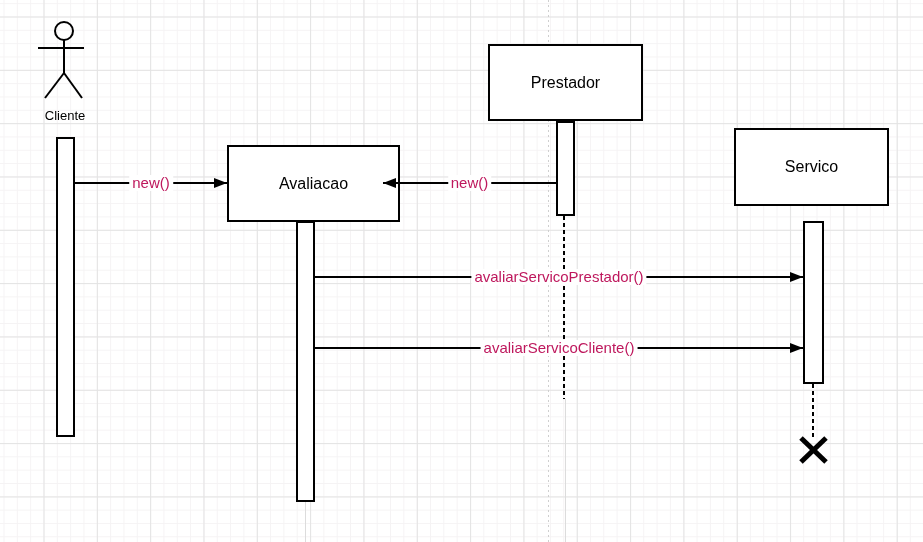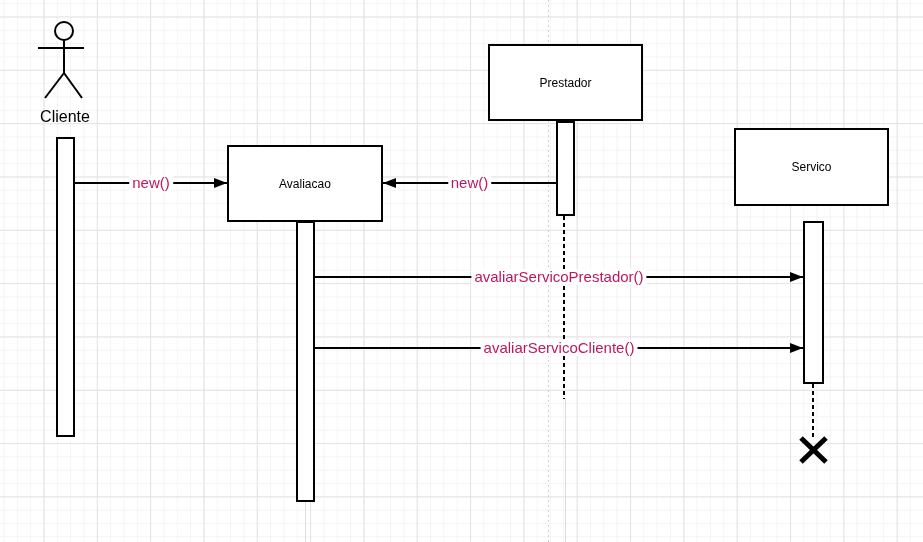--- a/index.html
+++ b/index.html
@@ -47,21 +47,21 @@
 
   .obj-box {
     position: absolute;
     border: 2px solid #000000;
     background: #ffffff;
     display: flex;
     align-items: center;
     justify-content: center;
   }
   .obj-label {
-    font-size: 12px;
+    font-size: 16px;
     color: #000000;
     white-space: nowrap;
   }
 
   .bar {
     position: absolute;
     border: 2px solid #000000;
     background: #ffffff;
   }
 
@@ -72,21 +72,21 @@
   }
   .faint-line {
     position: absolute;
     width: 1px;
     background: #dcdcdc;
   }
 
   .actor-label {
     position: absolute;
     text-align: center;
-    font-size: 16px;
+    font-size: 13px;
     color: #000000;
   }
 
   .msg {
     position: absolute;
     height: 0;
   }
   .msg .shaft {
     position: absolute;
     left: 0;
@@ -141,21 +141,21 @@
   <div class="bar" style="left:556px;top:121px;width:19px;height:95px;"></div>
   <div class="bar" style="left:296px;top:221px;width:19px;height:281px;"></div>
   <div class="bar" style="left:803px;top:221px;width:21px;height:163px;"></div>
 
   <div class="dashed-line" style="left:563px;top:216px;height:183px;"></div>
   <div class="dashed-line" style="left:812px;top:384px;height:53px;"></div>
 
   <div class="obj-box" style="left:488px;top:44px;width:155px;height:77px;">
     <span class="obj-label">Prestador</span>
   </div>
-  <div class="obj-box" style="left:227px;top:145px;width:156px;height:77px;">
+  <div class="obj-box" style="left:227px;top:145px;width:173px;height:77px;">
     <span class="obj-label">Avaliacao</span>
   </div>
   <div class="obj-box" style="left:734px;top:128px;width:155px;height:78px;">
     <span class="obj-label">Servico</span>
   </div>
 
   <div class="msg" style="left:75px;top:183px;width:152px;">
     <div class="shaft"></div>
     <div class="head right"></div>
     <div class="msg-label">new()</div>

